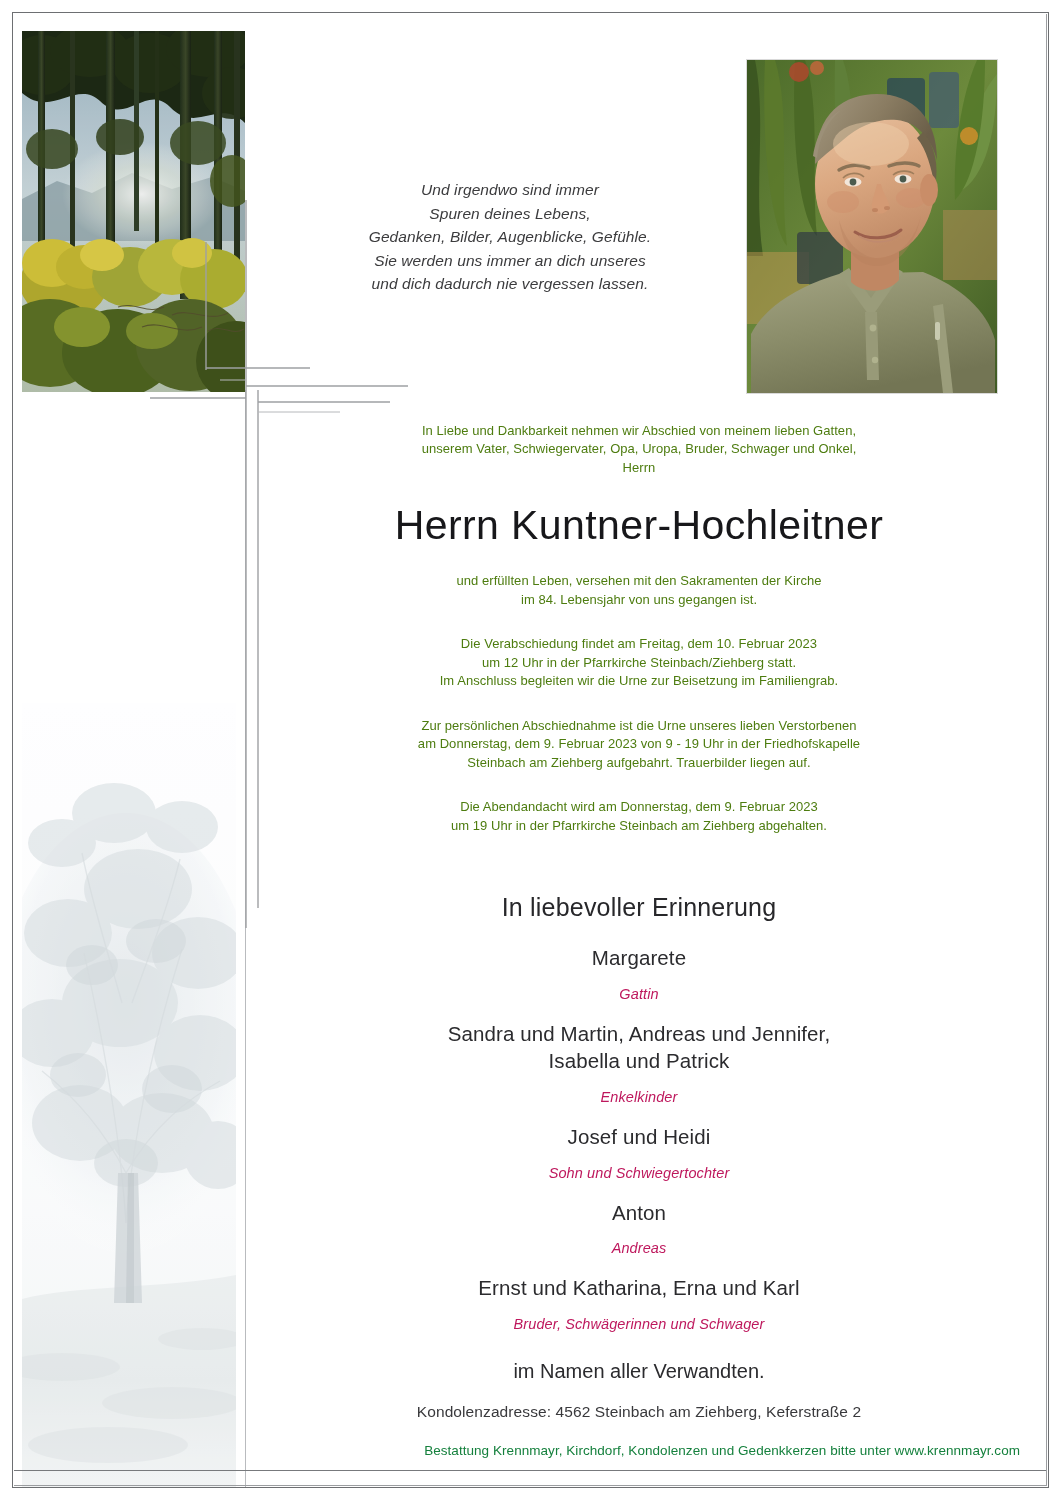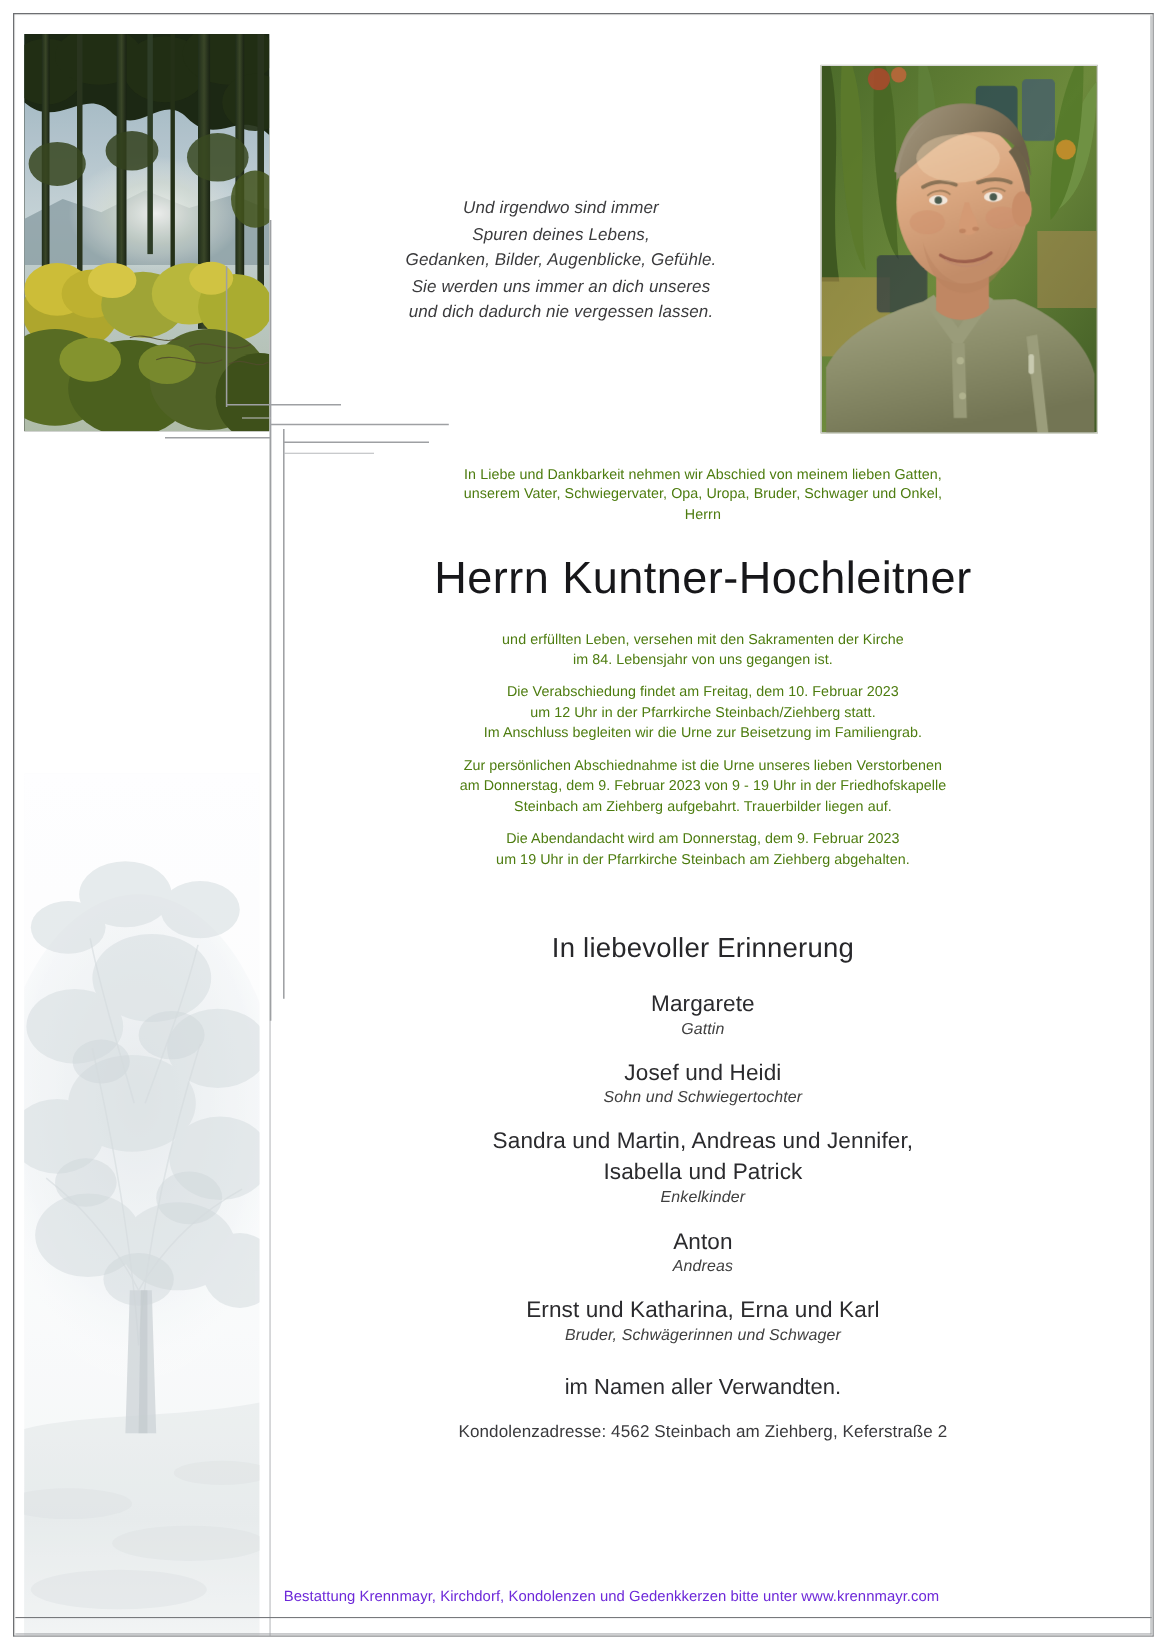--- a/index.html
+++ b/index.html
@@ -117,21 +117,21 @@
     text-align: center;
     color: #2d2d2f;
   }
 
   .para {
     font-size: 13px;
     line-height: 1.42;
     letter-spacing: 0.05px;
     color: #4d7c0f;
   }
-  .para + .para { margin-top: 11px; }
+  .para + .para { margin-top: 26px; }
 
   .name {
     font-size: 41px;
     line-height: 1.1;
     letter-spacing: 0.4px;
     color: #17171a;
     margin: 26px 0 24px 0;
     font-weight: 400;
   }
 
@@ -149,45 +149,45 @@
   .fam-group:first-child { margin-top: 0; }
   .fam-names {
     font-size: 20.5px;
     line-height: 1.35;
     color: #2b2b2e;
     letter-spacing: 0.1px;
   }
   .fam-rel {
     font-size: 14.5px;
     font-style: italic;
-    color: #404040;
-    margin-top: 1px;
+    color: #be185d;
+    margin-top: 14px;
     letter-spacing: 0.1px;
   }
 
   .closing {
     font-size: 20px;
     color: #2b2b2e;
     margin-top: 28px;
   }
   .condolence {
     font-size: 15.5px;
     color: #39393c;
     margin-top: 20px;
     letter-spacing: 0.1px;
   }
 
   .footer {
     position: absolute;
     left: 258px;
     top: 1443px;
     width: 762px;
-    text-align: left;
+    text-align: right;
     font-size: 13.5px;
-    color: #6d28d9;
+    color: #15803d;
     letter-spacing: 0.05px;
   }
 
   .footer-rule {
     position: absolute;
     left: 14px;
     top: 1470px;
     width: 1033px;
     height: 1px;
     background: #77797c;
@@ -522,31 +522,31 @@
     <div class="memory-title">In liebevoller Erinnerung</div>
 
     <div class="family">
 
       <div class="fam-group">
         <div class="fam-names">Margarete</div>
         <div class="fam-rel">Gattin</div>
       </div>
 
       <div class="fam-group">
-        <div class="fam-names">Josef und Heidi</div>
-        <div class="fam-rel">Sohn und Schwiegertochter</div>
-      </div>
-
-      <div class="fam-group">
         <div class="fam-names" style="white-space:pre-line">Sandra und Martin, Andreas und Jennifer,
 Isabella und Patrick</div>
         <div class="fam-rel">Enkelkinder</div>
       </div>
 
       <div class="fam-group">
+        <div class="fam-names">Josef und Heidi</div>
+        <div class="fam-rel">Sohn und Schwiegertochter</div>
+      </div>
+
+      <div class="fam-group">
         <div class="fam-names">Anton</div>
         <div class="fam-rel">Andreas</div>
       </div>
 
       <div class="fam-group">
         <div class="fam-names">Ernst und Katharina, Erna und Karl</div>
         <div class="fam-rel">Bruder, Schwägerinnen und Schwager</div>
       </div>
 
     </div>

